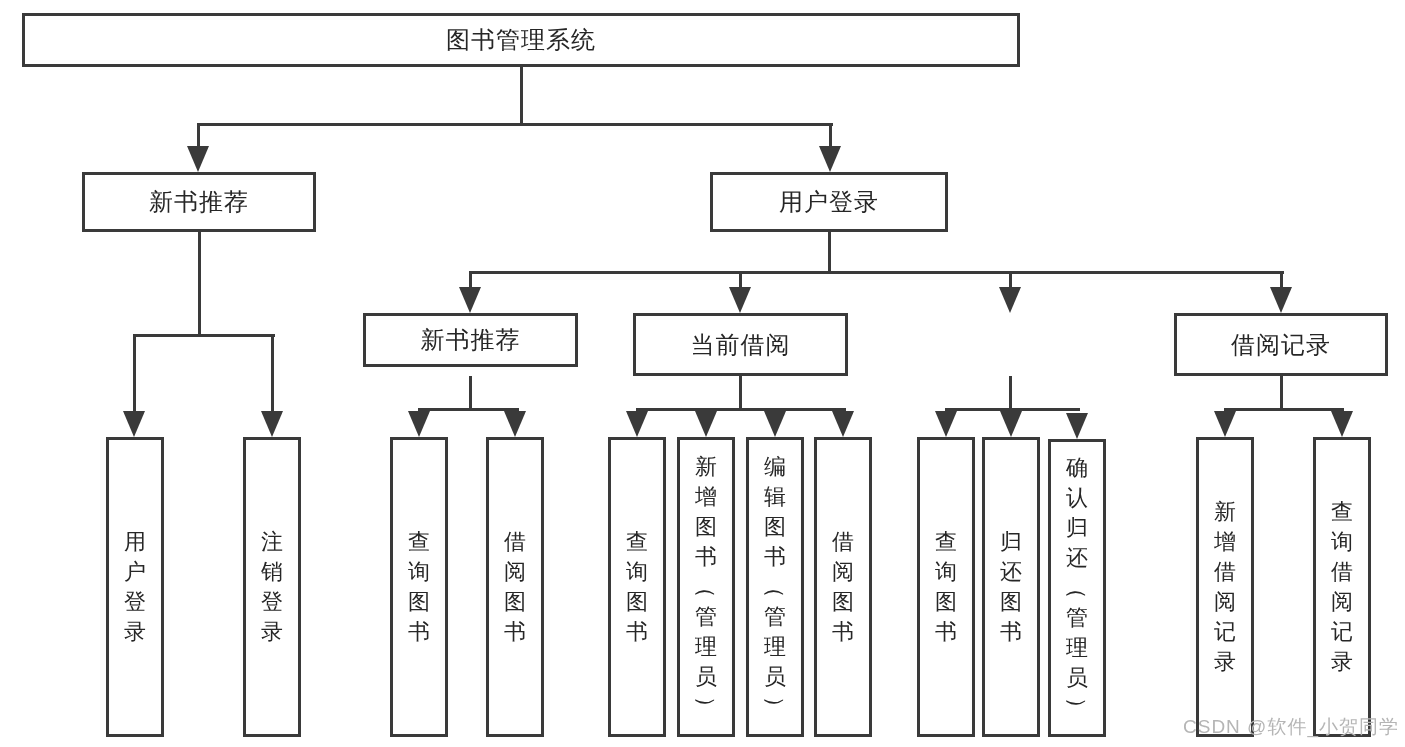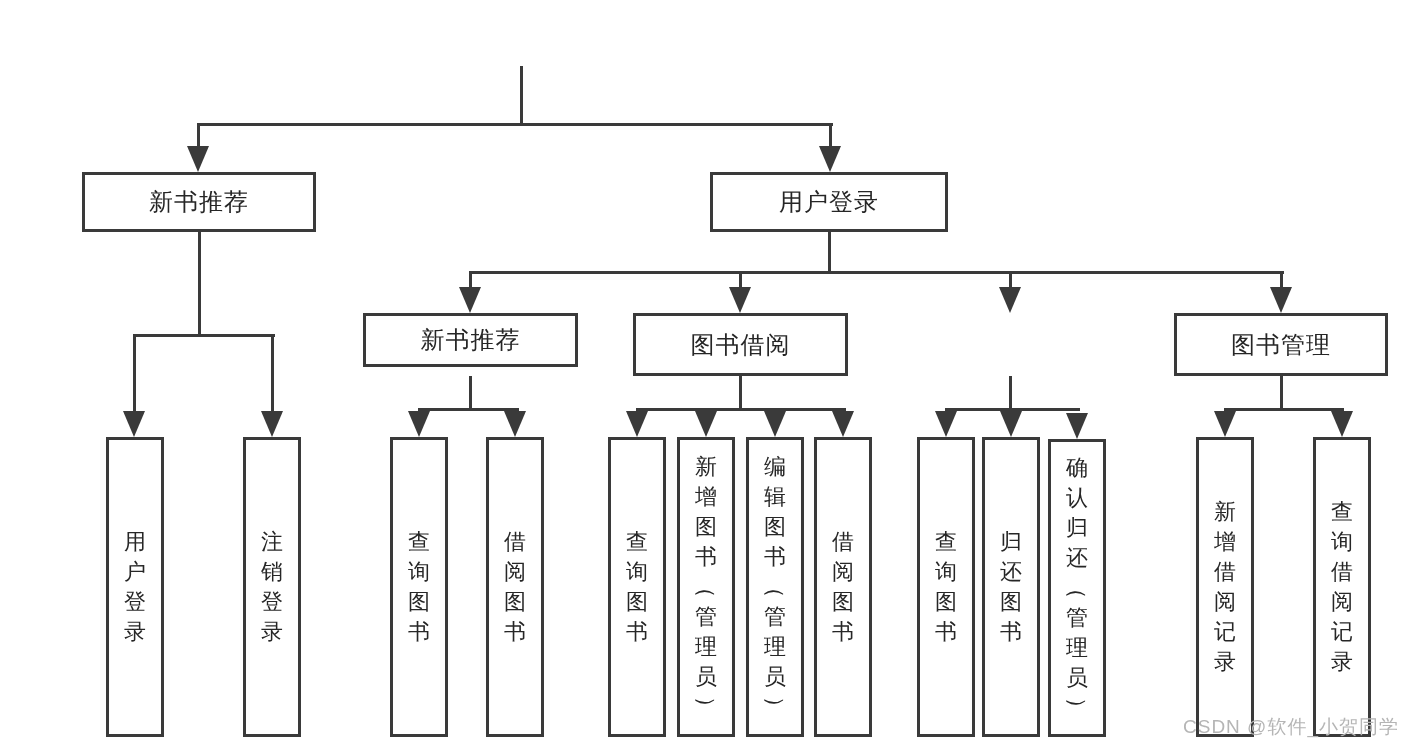--- a/index.html
+++ b/index.html
@@ -74,40 +74,43 @@
     color:var(--watermark);
     z-index:6;
     white-space:nowrap;
   }
 </style>
 </head>
 <body>
 
 <div id="canvas">
 
+  <div class="box" style="left:22px;top:13px;width:998px;height:54px">
+    <span class="hlabel">图书管理系统</span>
+  </div>
 
   <div class="box" style="left:82px;top:172px;width:234px;height:60px">
     <span class="hlabel">新书推荐</span>
   </div>
 
   <div class="box" style="left:710px;top:172px;width:238px;height:60px">
     <span class="hlabel">用户登录</span>
   </div>
 
   <div class="box" style="left:363px;top:313px;width:215px;height:54px">
     <span class="hlabel">新书推荐</span>
   </div>
 
   <div class="box" style="left:633px;top:313px;width:215px;height:63px">
-    <span class="hlabel">图书借阅</span>
+    <span class="hlabel">当前借阅</span>
   </div>
 
 
   <div class="box" style="left:1174px;top:313px;width:214px;height:63px">
-    <span class="hlabel">图书管理</span>
+    <span class="hlabel">借阅记录</span>
   </div>
 
   <div class="box" style="left:106px;top:437px;width:58px;height:300px">
     <span class="vtext">
         <span class="ch">用</span>
         <span class="ch">户</span>
         <span class="ch">登</span>
         <span class="ch">录</span>
       </span>
   </div>

